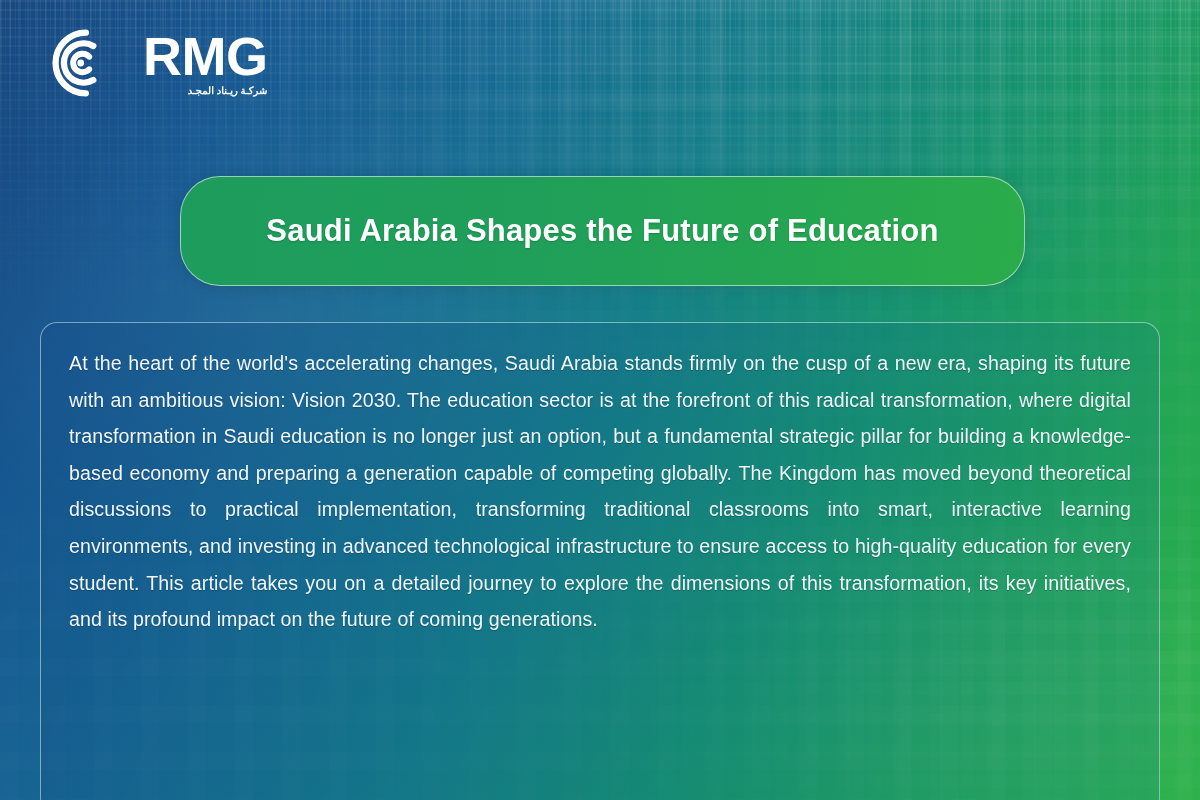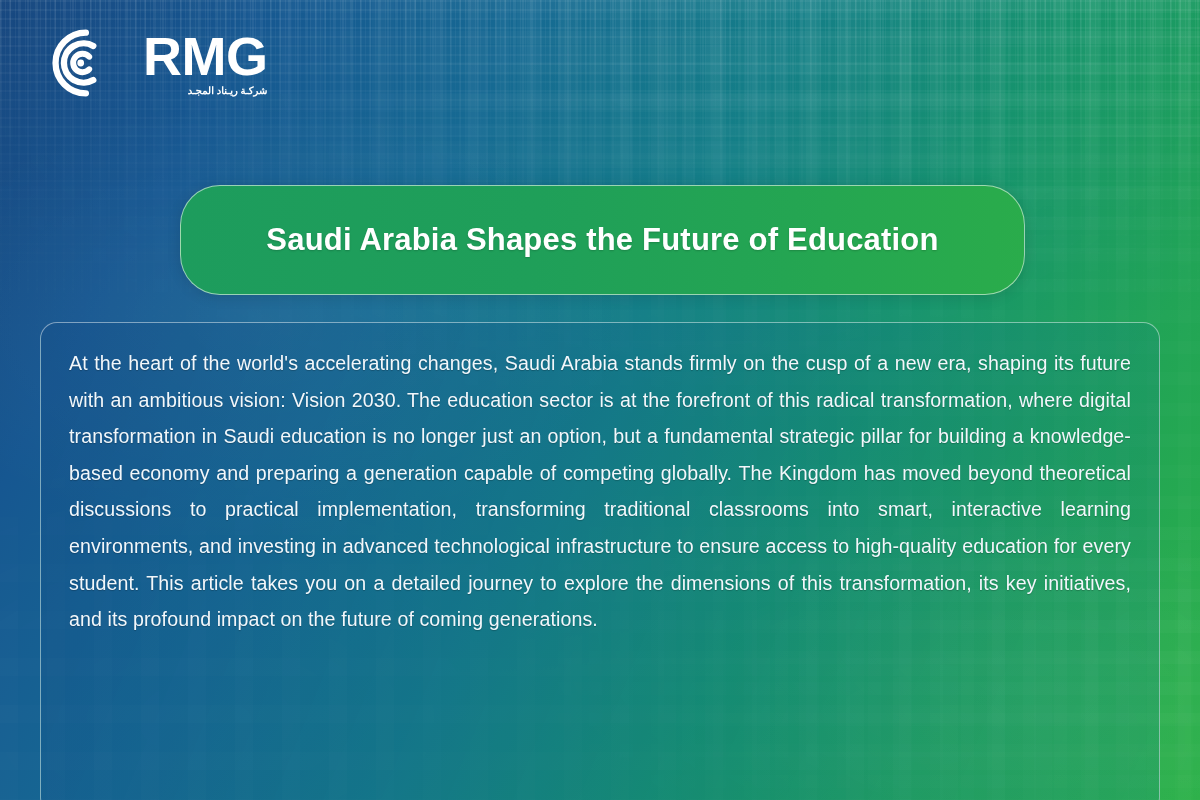--- a/index.html
+++ b/index.html
@@ -128,21 +128,20 @@
     height: 110px;
     border-radius: 40px;
     background: linear-gradient(95deg, #1d9c5d 0%, #1f9f59 42%, #24a552 72%, #2aac4b 100%);
     border: 1.5px solid rgba(255,255,255,0.55);
     display: flex;
     align-items: center;
     justify-content: center;
     text-align: center;
     z-index: 5;
     box-shadow: 0 2px 14px rgba(0,0,0,0.12);
-    margin-top: 9px;
   }
   .title-text {
     color: #ffffff;
     font-size: 31px;
     font-weight: 700;
     line-height: 1.26;
     letter-spacing: 0.2px;
     text-shadow: 0 1px 2px rgba(0,0,0,0.18);
     padding: 0 26px;
   }

